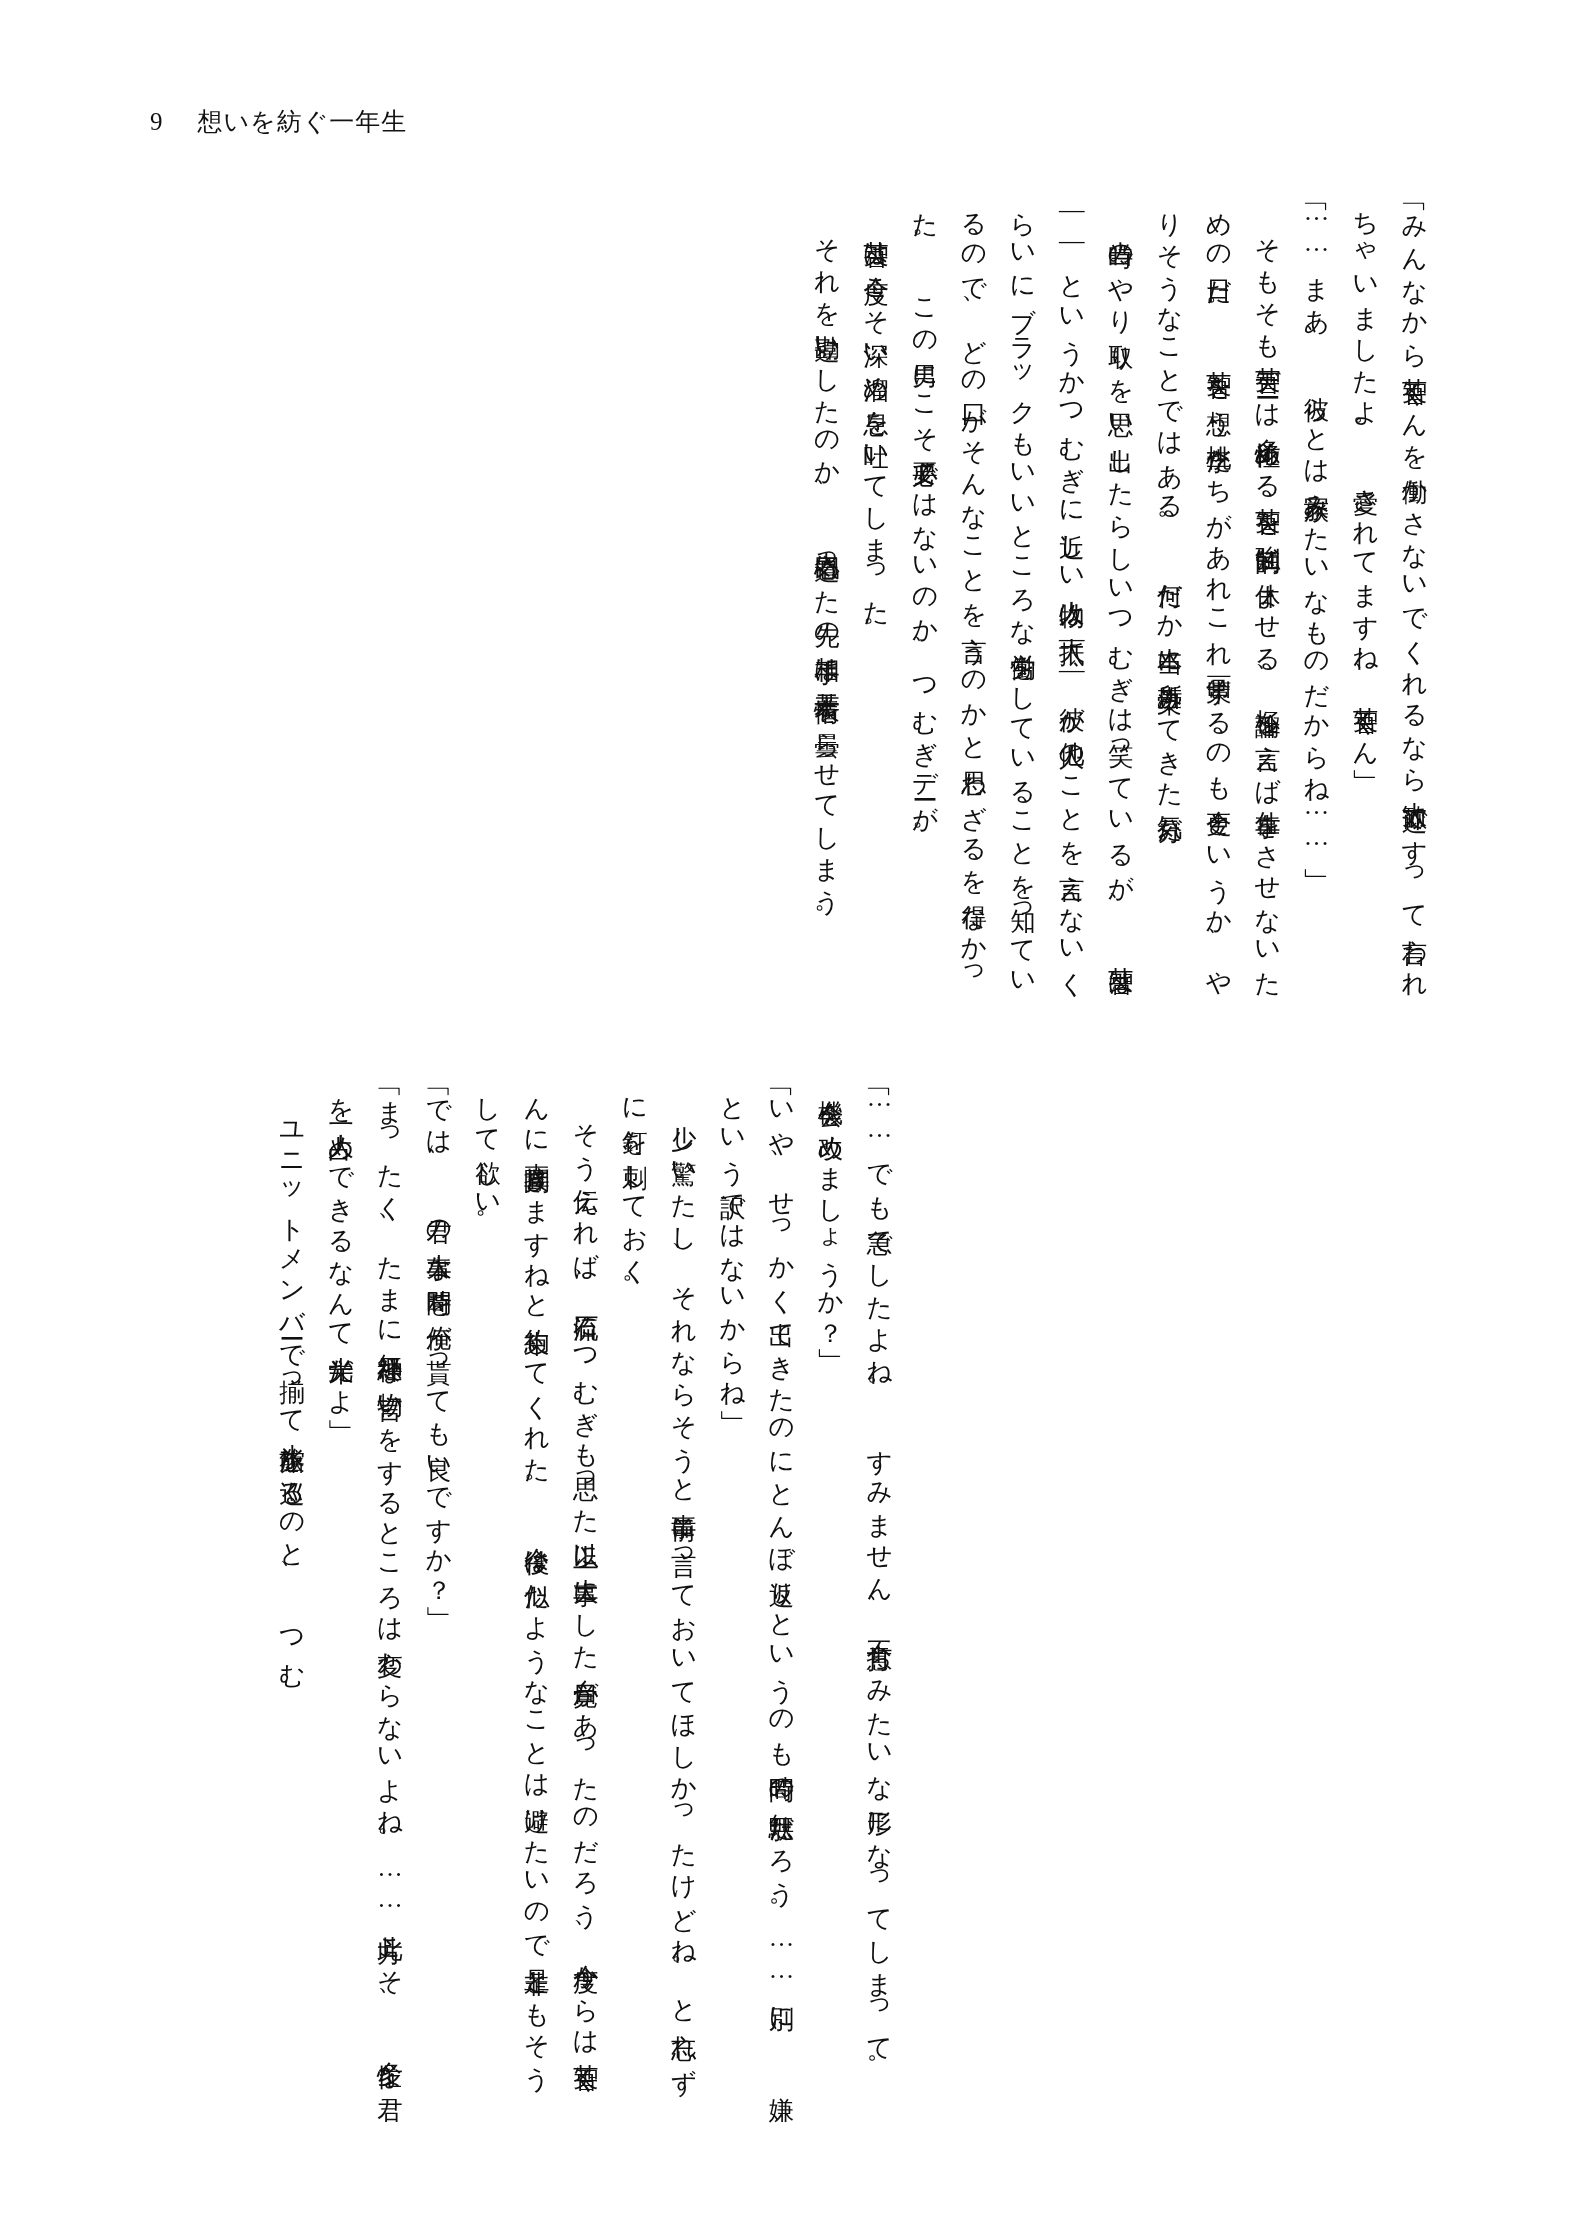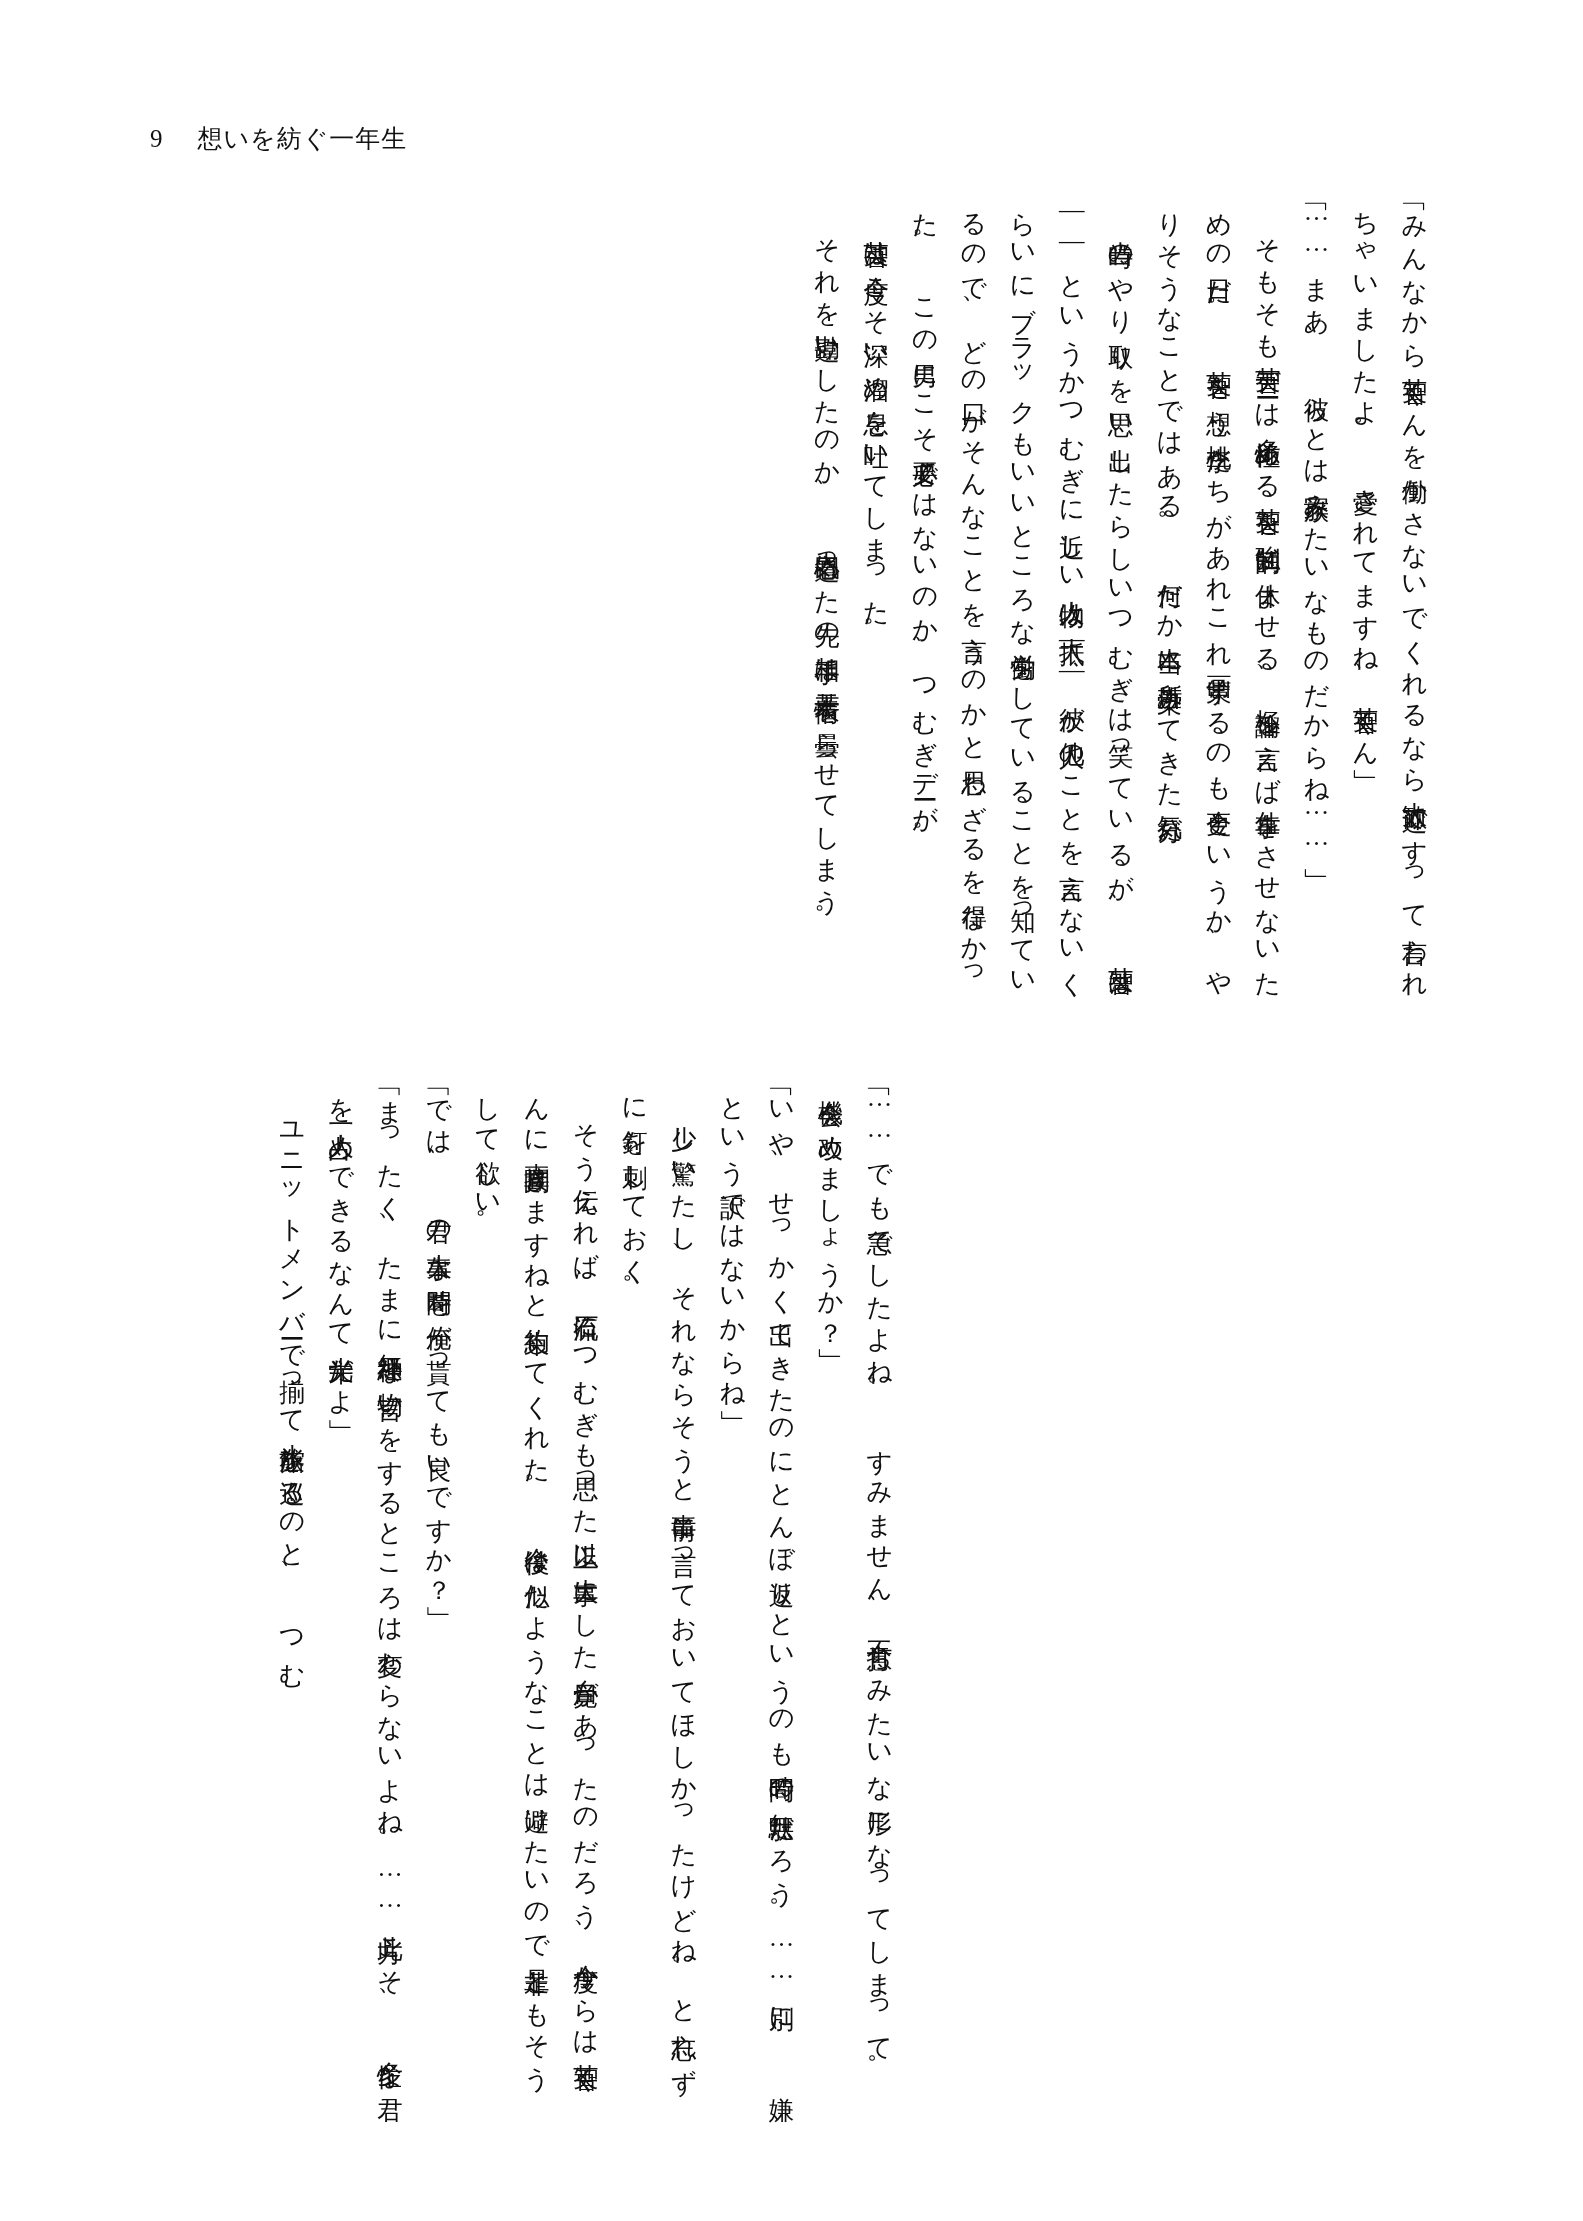--- a/index.html
+++ b/index.html
@@ -34,21 +34,20 @@
     gap: 34px;
     font-size: 25px;
     letter-spacing: 1px;
     color: #121212;
   }
   .header .folio {
     font-size: 25px;
   }
   .header .chapter-title {
     font-size: 25px;
-    margin-top: 17px;
   }
 
   
   .body-block {
     position: absolute;
     writing-mode: vertical-rl;
     text-orientation: upright;
     font-size: 25.5px;
     line-height: 1.92;
     letter-spacing: 2.2px;

